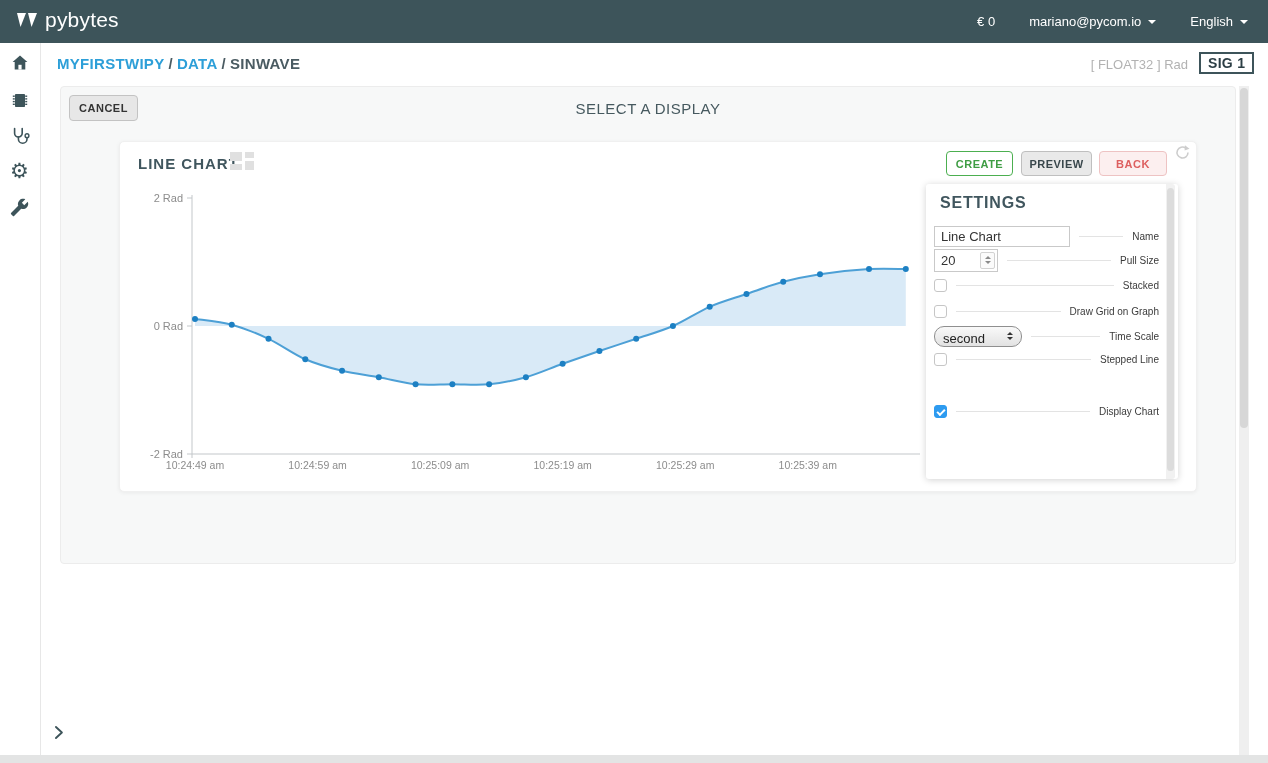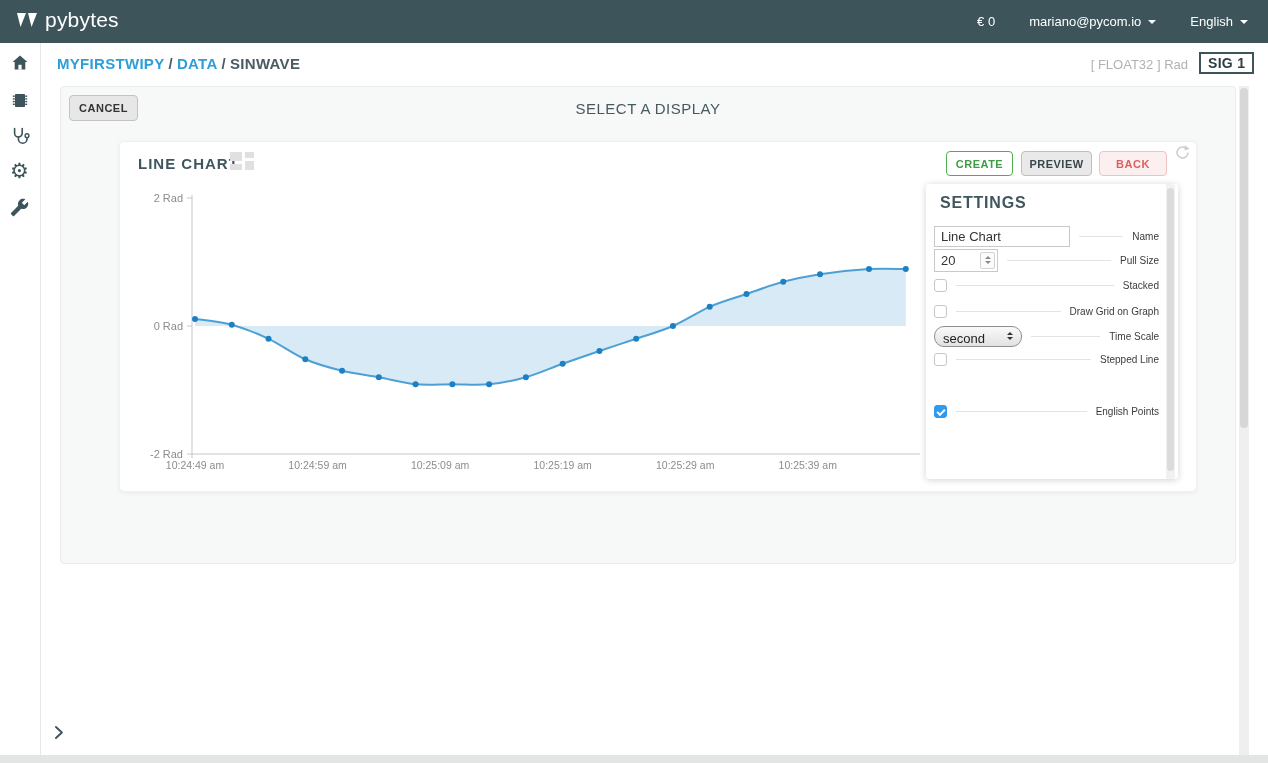--- a/index.html
+++ b/index.html
@@ -270,21 +270,21 @@
       <div class="s-row" style="top:163px">
         <div class="checkbox"></div>
         <div class="s-line"></div>
         <span class="s-label">Stepped Line</span>
       </div>
 
 
       <div class="s-row" style="top:215px">
         <div class="checkbox on"></div>
         <div class="s-line"></div>
-        <span class="s-label">English Points</span>
+        <span class="s-label">Display Chart</span>
       </div>
 
       <div class="s-scroll-track">
         <div class="s-scroll-thumb"></div>
       </div>
     </div>
   </div>
 </div>
 
 <div class="page-scroll-track">

